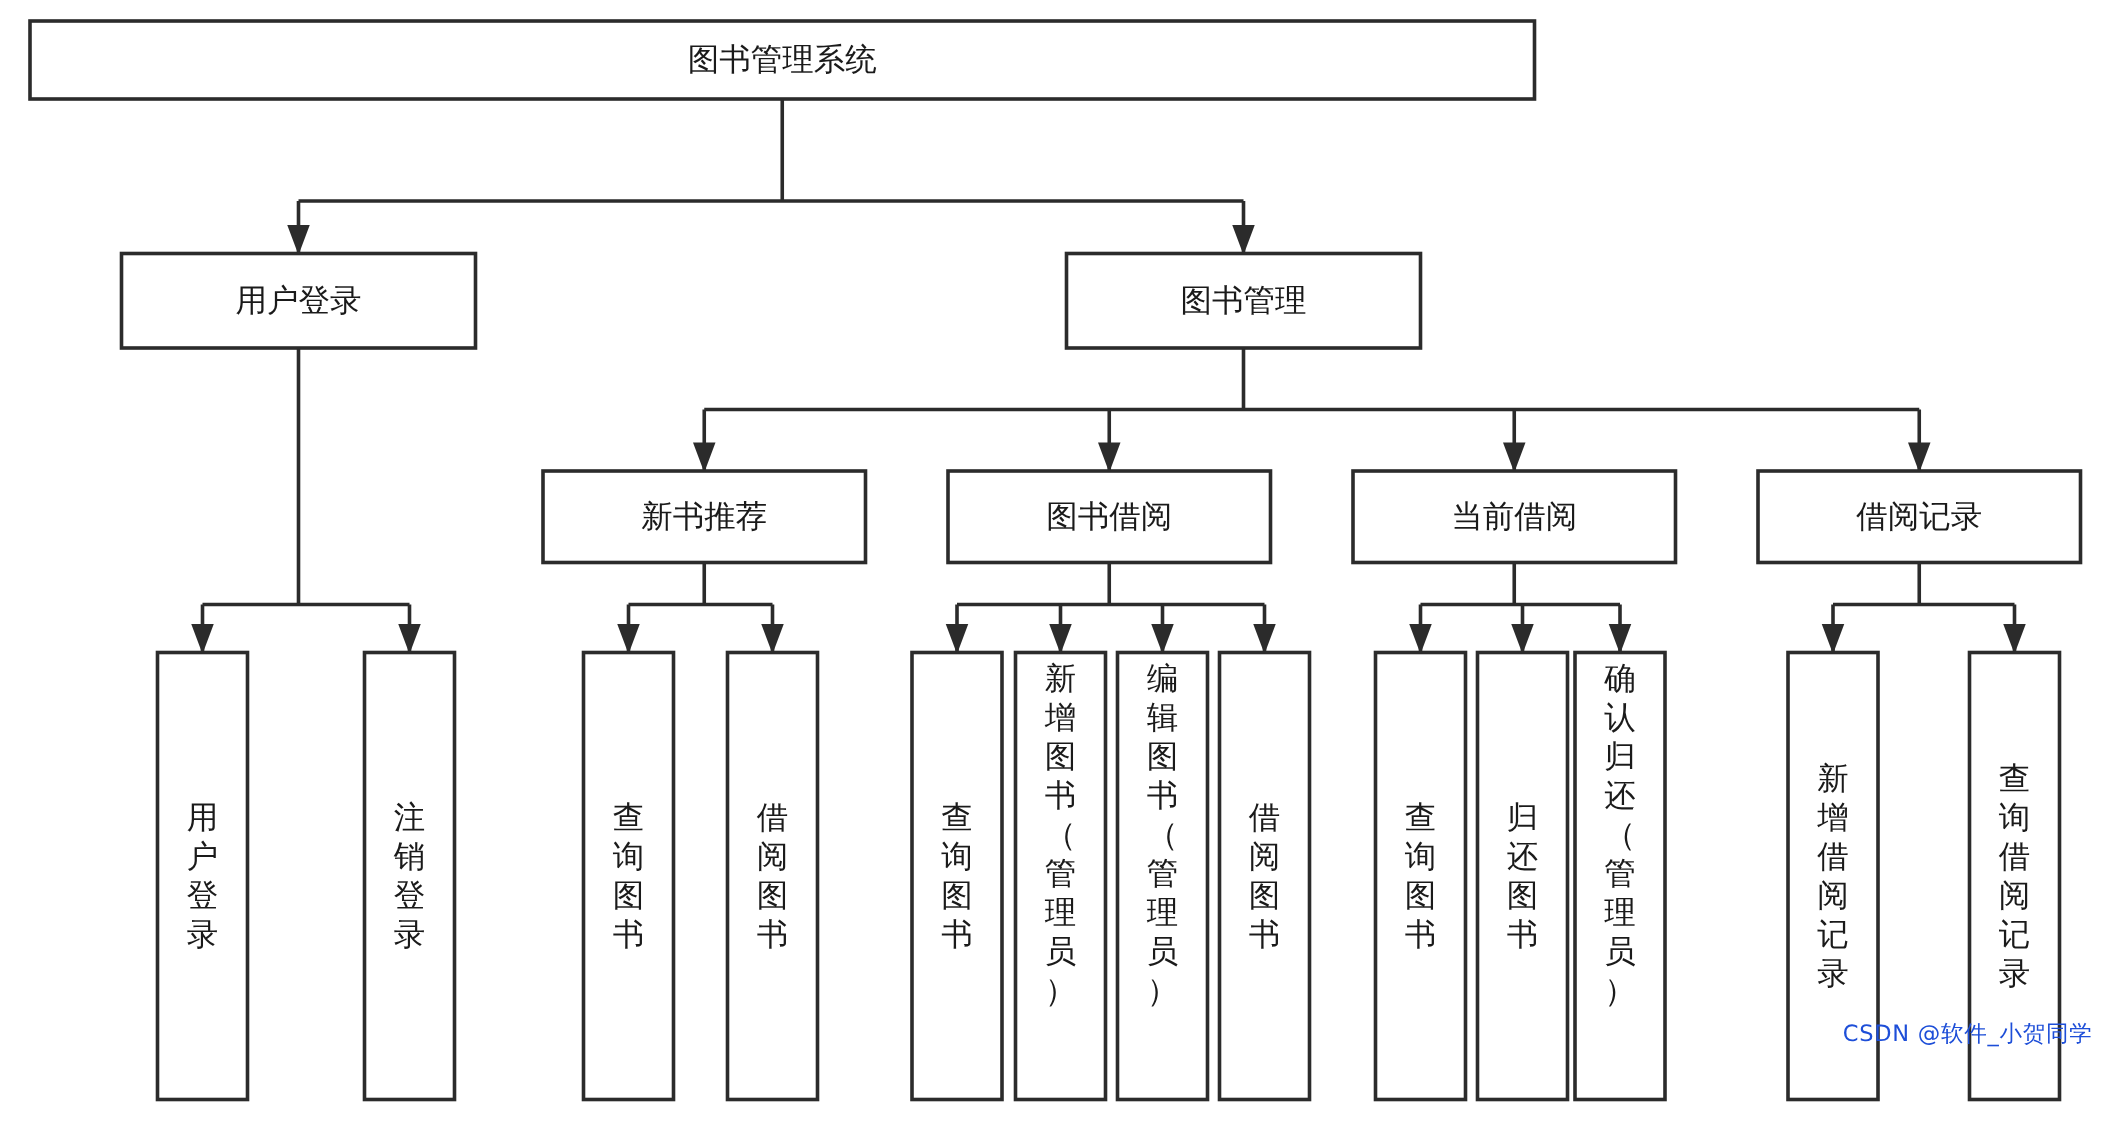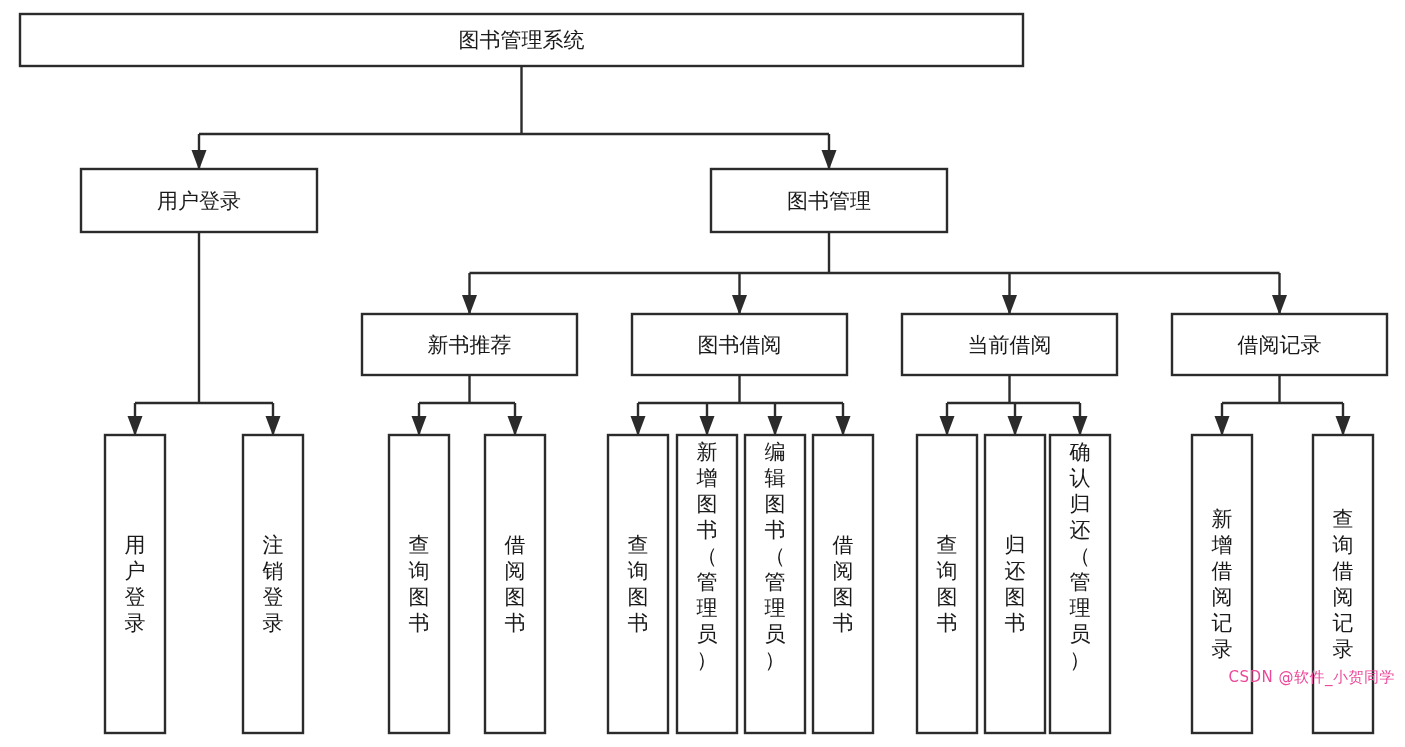--- a/index.html
+++ b/index.html
@@ -50,24 +50,24 @@
   }
   .node-label-vertical {
     fill: #1a1a1a;
     font-family: "DejaVu Sans", "Liberation Sans", sans-serif;
     font-size: 21px;
     text-anchor: middle;
   }
   .watermark {
     position: absolute;
     right: 10px;
-    bottom: 16px;
+    bottom: 4px;
     font-family: "DejaVu Sans", "Liberation Sans", sans-serif;
     font-size: 15px;
-    color: #ec4899;
+    color: #1d4ed8;
     white-space: nowrap;
     letter-spacing: 0.5px;
   }
 </style>
 </head>
 <body>
 
 <div id="diagram-root">
   <svg class="flow" viewBox="0 0 1405 747">
     <g id="links-layer">

